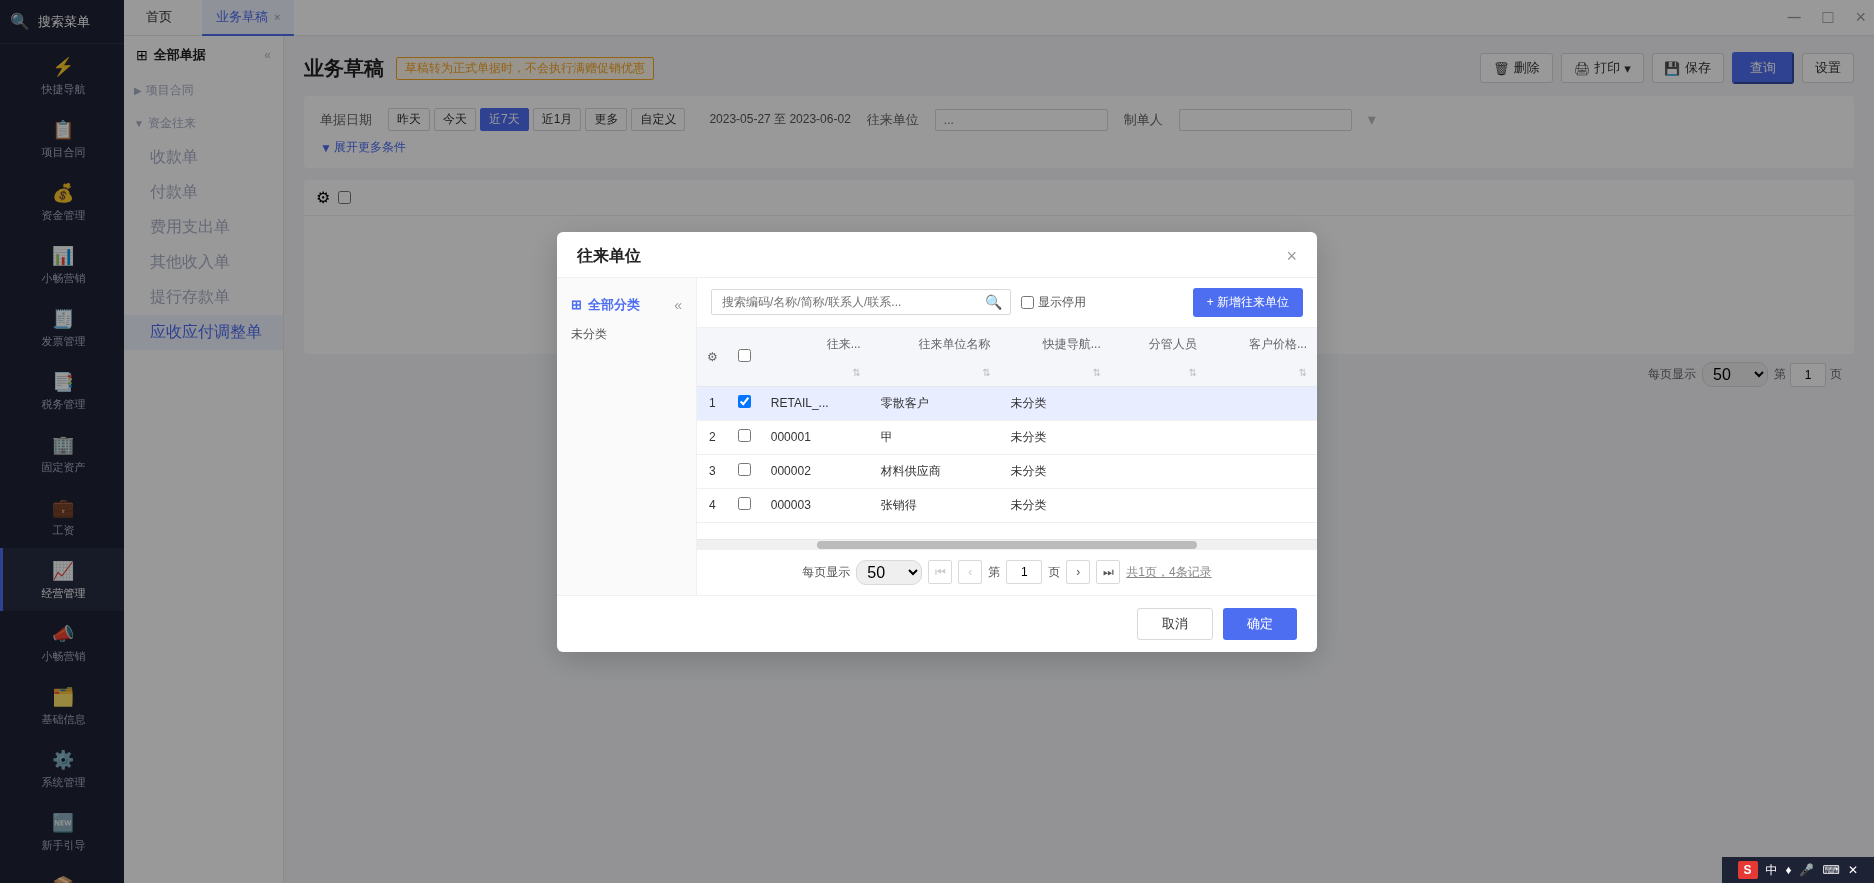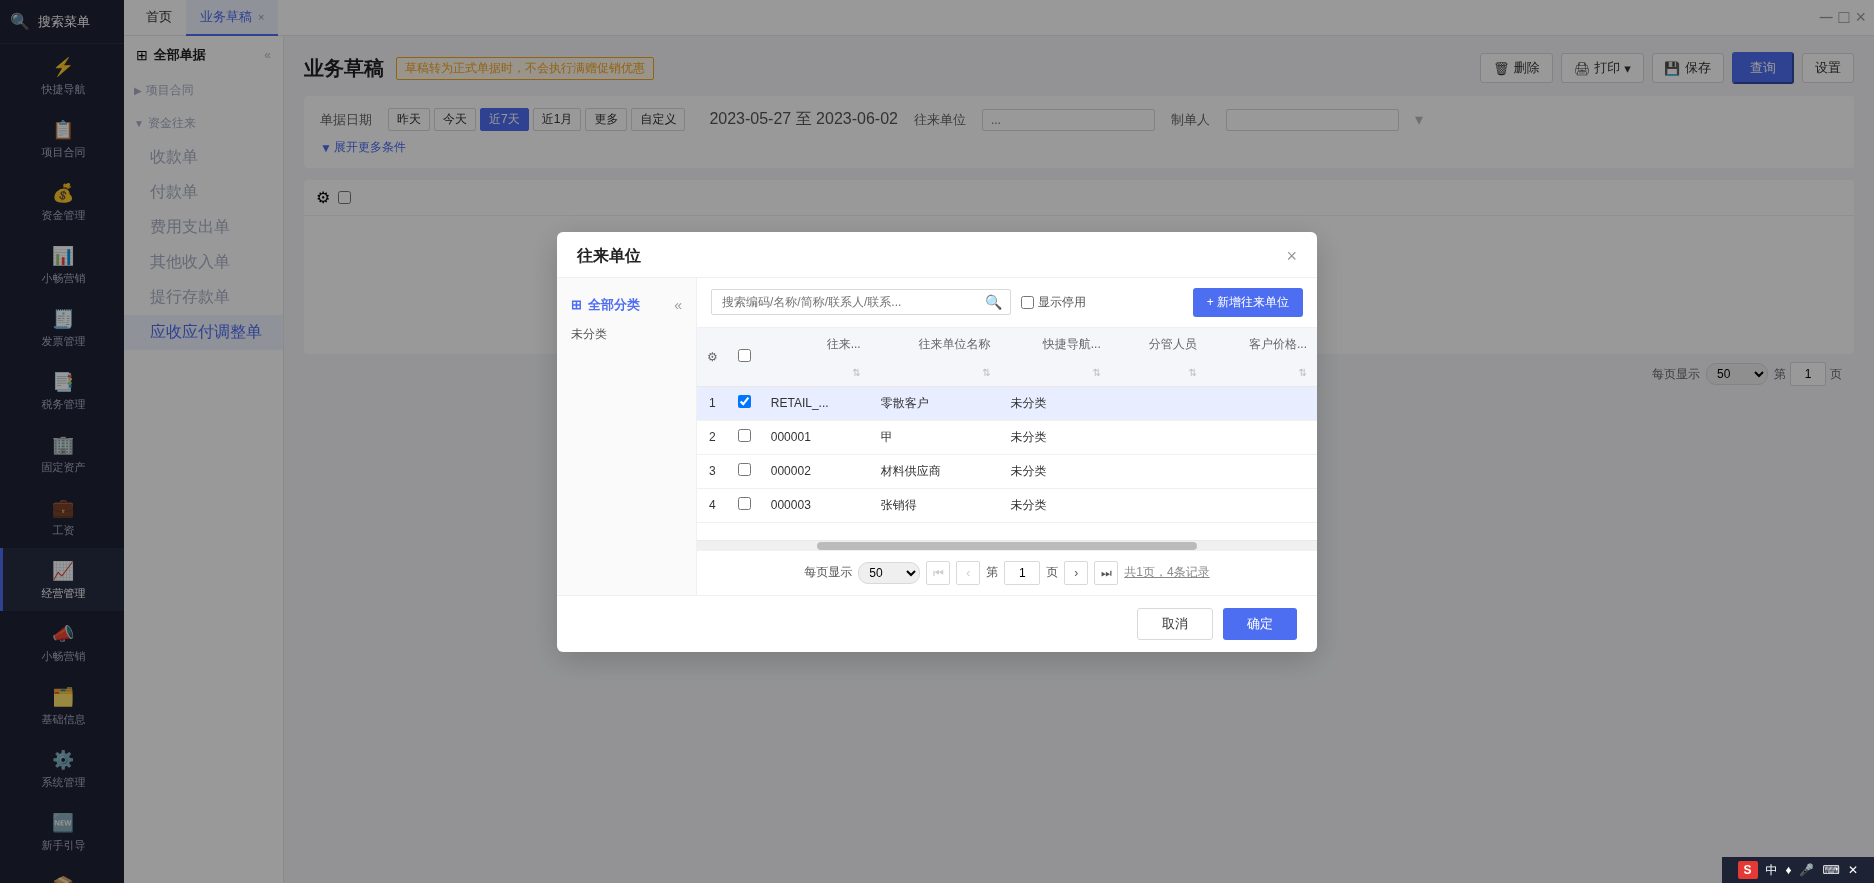--- a/index.html
+++ b/index.html
@@ -49,21 +49,21 @@
     }
 
     
     .tabs-bar {
       background: #fff;
       display: flex;
       align-items: center;
       height: 36px;
       border-bottom: 1px solid #e8e8e8;
       padding: 0 8px;
-      gap: 0;
+      gap: 16px;
       justify-content: flex-end;
     }
     .tab {
       padding: 0 14px;
       height: 36px;
       display: flex;
       align-items: center;
       font-size: 13px;
       cursor: pointer;
       color: #666;
@@ -395,21 +395,21 @@
       padding: 10px 14px;
       gap: 6px;
       font-size: 12px;
       color: #555;
       border-top: 1px solid #f0f0f0;
     }
     .page-size-select {
       border: 1px solid #d9d9d9;
       border-radius: 10px;
       padding: 2px 20px 2px 6px;
-      font-size: 12px;
+      font-size: 16px;
       outline: none;
       cursor: pointer;
     }
     .page-btn {
       background: none;
       border: 1px solid #d9d9d9;
       border-radius: 2px;
       width: 24px;
       height: 24px;
       display: flex;
@@ -620,21 +620,21 @@
           <div class="filter-item">
             <span class="filter-label">单据日期</span>
             <div class="filter-date-group">
               <button class="filter-date-btn">昨天</button>
               <button class="filter-date-btn">今天</button>
               <button class="filter-date-btn active">近7天</button>
               <button class="filter-date-btn">近1月</button>
               <button class="filter-date-btn">更多</button>
               <button class="filter-date-btn">自定义</button>
             </div>
-            <span style="font-size:16px;color:#555;margin-left:8px;">2023-05-27 至 2023-06-02</span>
+            <span style="font-size:12px;color:#555;margin-left:8px;">2023-05-27 至 2023-06-02</span>
           </div>
           <div class="filter-item">
             <span class="filter-label">往来单位</span>
             <input class="filter-input" type="text" placeholder="..." style="">
           </div>
           <div class="filter-item">
             <span class="filter-label">制单人</span>
             <input class="filter-input" type="text" style="">
             <span style="font-size:16px;color:#bbb;cursor:pointer;">▾</span>
           </div>

